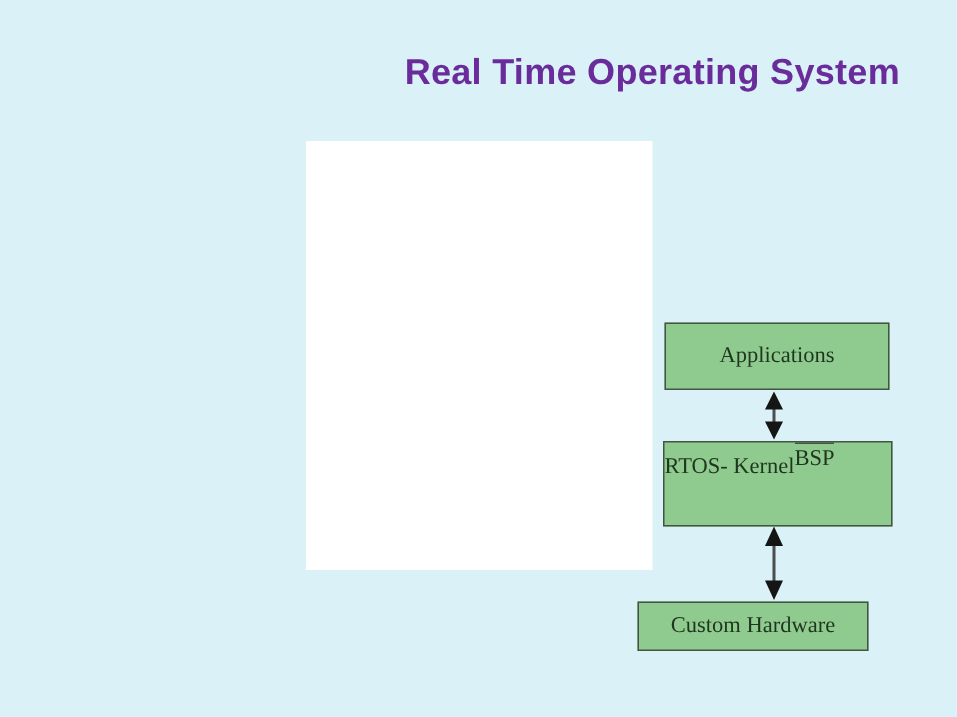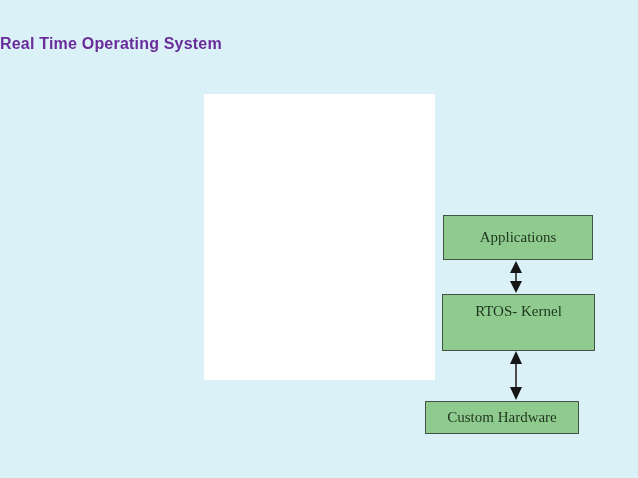--- a/index.html
+++ b/index.html
@@ -19,24 +19,24 @@
     font-family: "Liberation Sans", sans-serif;
   }
   .slide {
     position: relative;
     width: 638px; height: 478px;
     background: var(--background);
   }
   .slide-title {
     position: absolute;
     left: 0; top: 35px; width: 600px;
-    text-align: left;
+    text-align: right;
     font-family: "Liberation Sans", sans-serif;
     font-weight: bold;
-    font-size: 16px;
+    font-size: 24px;
     letter-spacing: 0.2px;
     color: var(--title);
   }
   .diagram-panel {
     position: absolute;
     left: 204px; top: 94px;
     width: 231px; height: 286px;
     background: var(--panel);
   }
   .dbox {
@@ -51,21 +51,21 @@
     justify-content: center;
     text-align: center;
   }
   .box-applications { left: 239px; top: 121px; width: 150px; height: 45px; }
   .box-kernel-group {
     position: absolute;
     left: 238px; top: 200px; width: 153px; height: 57px;
     border: 1px solid var(--box-border);
     background: var(--box-fill);
     display: flex;
-    flex-direction: column;
+    flex-direction: row;
   }
   .kernel-row {
     flex: 0 0 auto;
     display: flex;
     align-items: center;
     justify-content: center;
     color: var(--box-text);
     font-family: "Liberation Serif", "DejaVu Serif", serif;
     font-size: 15px;
   }
@@ -97,20 +97,23 @@
         <line class="shaft" x1="7" y1="10" x2="7" y2="22"></line>
         <polygon class="head" points="7,0 1,12 13,12"></polygon>
         <polygon class="head" points="7,32 1,20 13,20"></polygon>
       </svg>
     </div>
 
     <div class="box-kernel-group">
       <div class="kernel-row rtos">
         <span>RTOS- Kernel</span>
       </div>
+      <div class="kernel-row bsp">
+        <span>BSP</span>
+      </div>
     </div>
 
     <div class="connector connector-2">
       <svg viewBox="0 0 14 49" xmlns="http://www.w3.org/2000/svg" aria-hidden="true">
         <line class="shaft" x1="7" y1="11" x2="7" y2="38"></line>
         <polygon class="head" points="7,0 1,13 13,13"></polygon>
         <polygon class="head" points="7,49 1,36 13,36"></polygon>
       </svg>
     </div>
 

